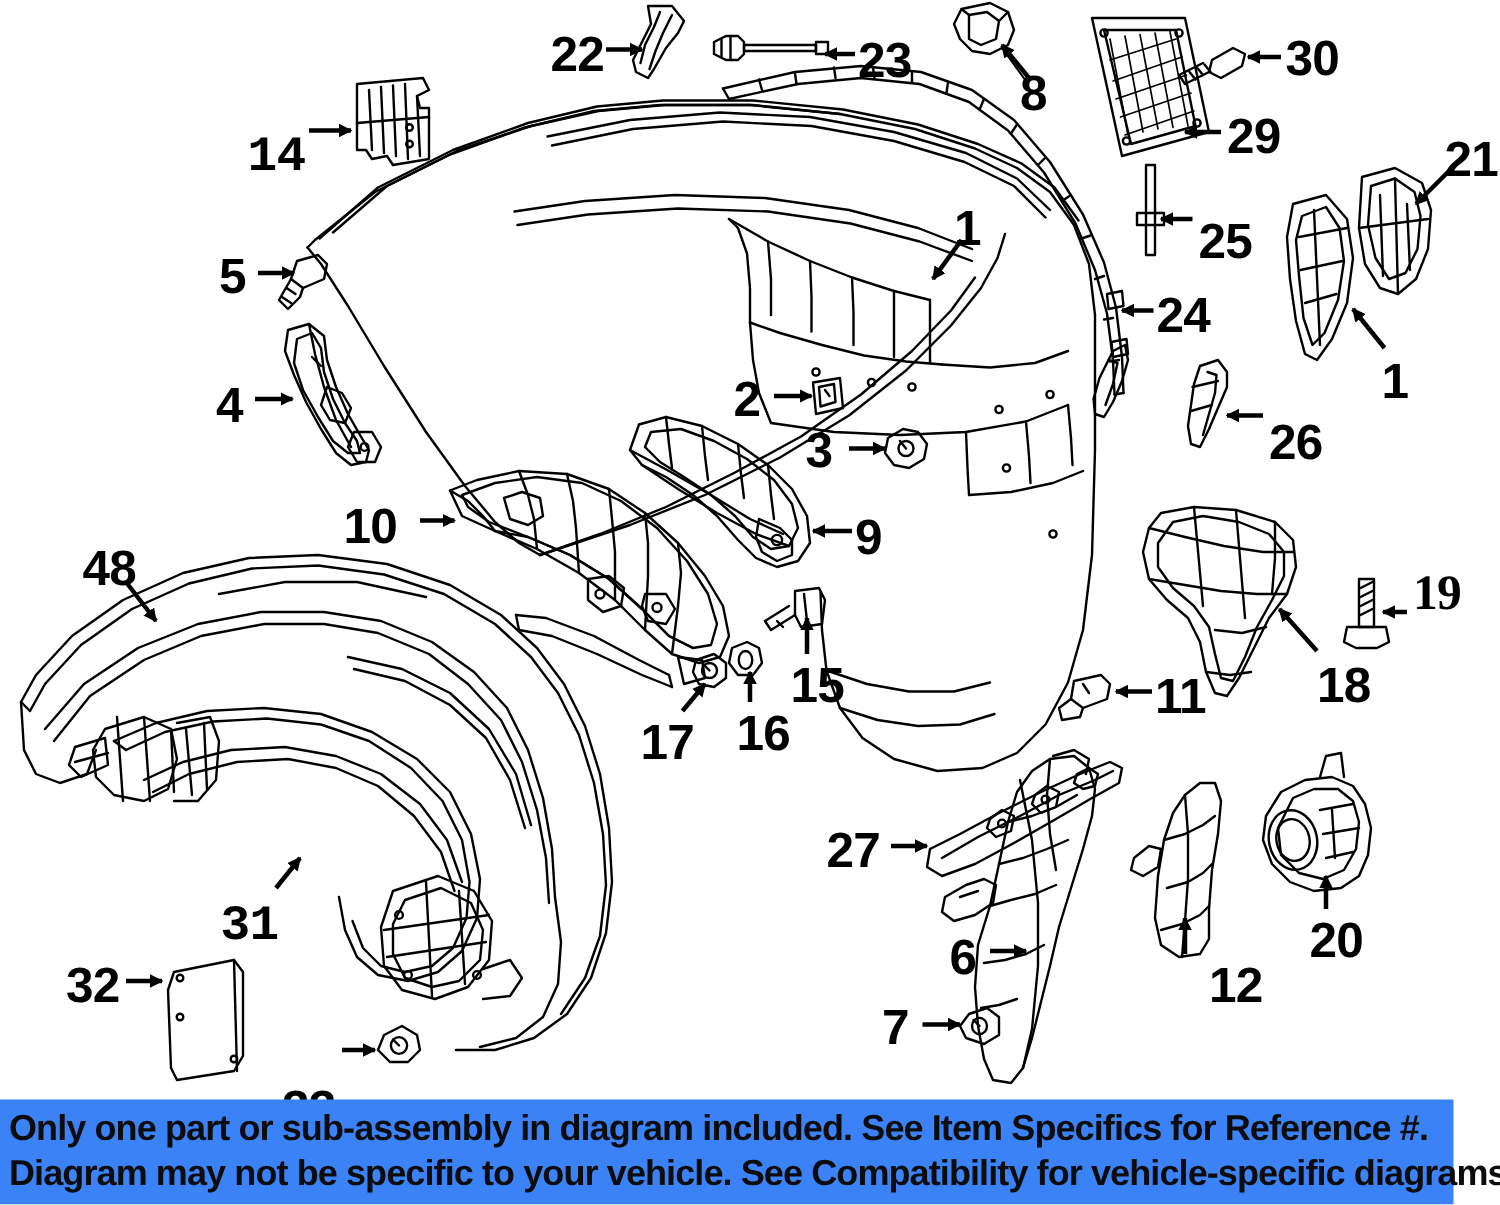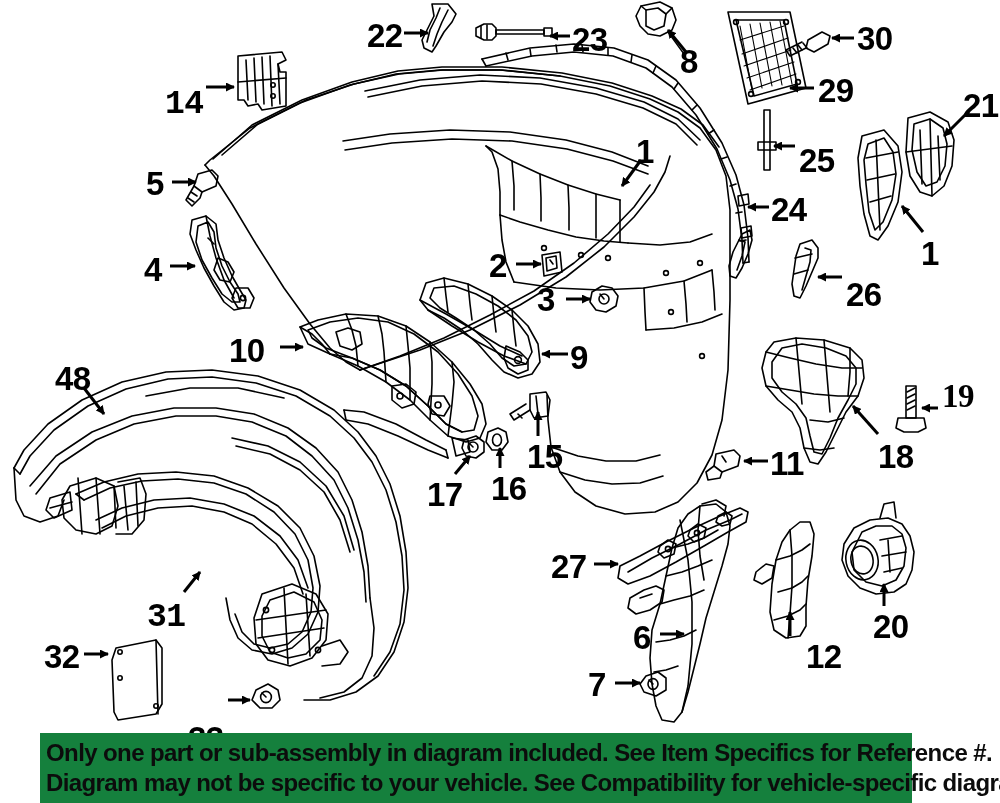--- a/index.html
+++ b/index.html
@@ -20,26 +20,25 @@
     font-size:33px;
     line-height:33px;
     color:#000;
     letter-spacing:-0.5px;
     white-space:nowrap;
     -webkit-font-smoothing:antialiased;
   }
 
   
   #banner{
-    position:absolute;left:0;top:733px;width:872px;height:70px;
-    background:#15803d;
+    position:absolute;left:0;top:733px;width:969px;height:70px;
+    background:#3b82f6;
     box-sizing:border-box;
     display:flex;flex-direction:column;justify-content:center;
     padding:0 6px;
-    margin-left:40px;
   }
   #banner .bline{
     font-family:"Liberation Sans", sans-serif;
     font-weight:bold;
     font-size:24px;
     line-height:30px;
     color:#0c0c0c;
     letter-spacing:-0.6px;
     white-space:nowrap;
   }

